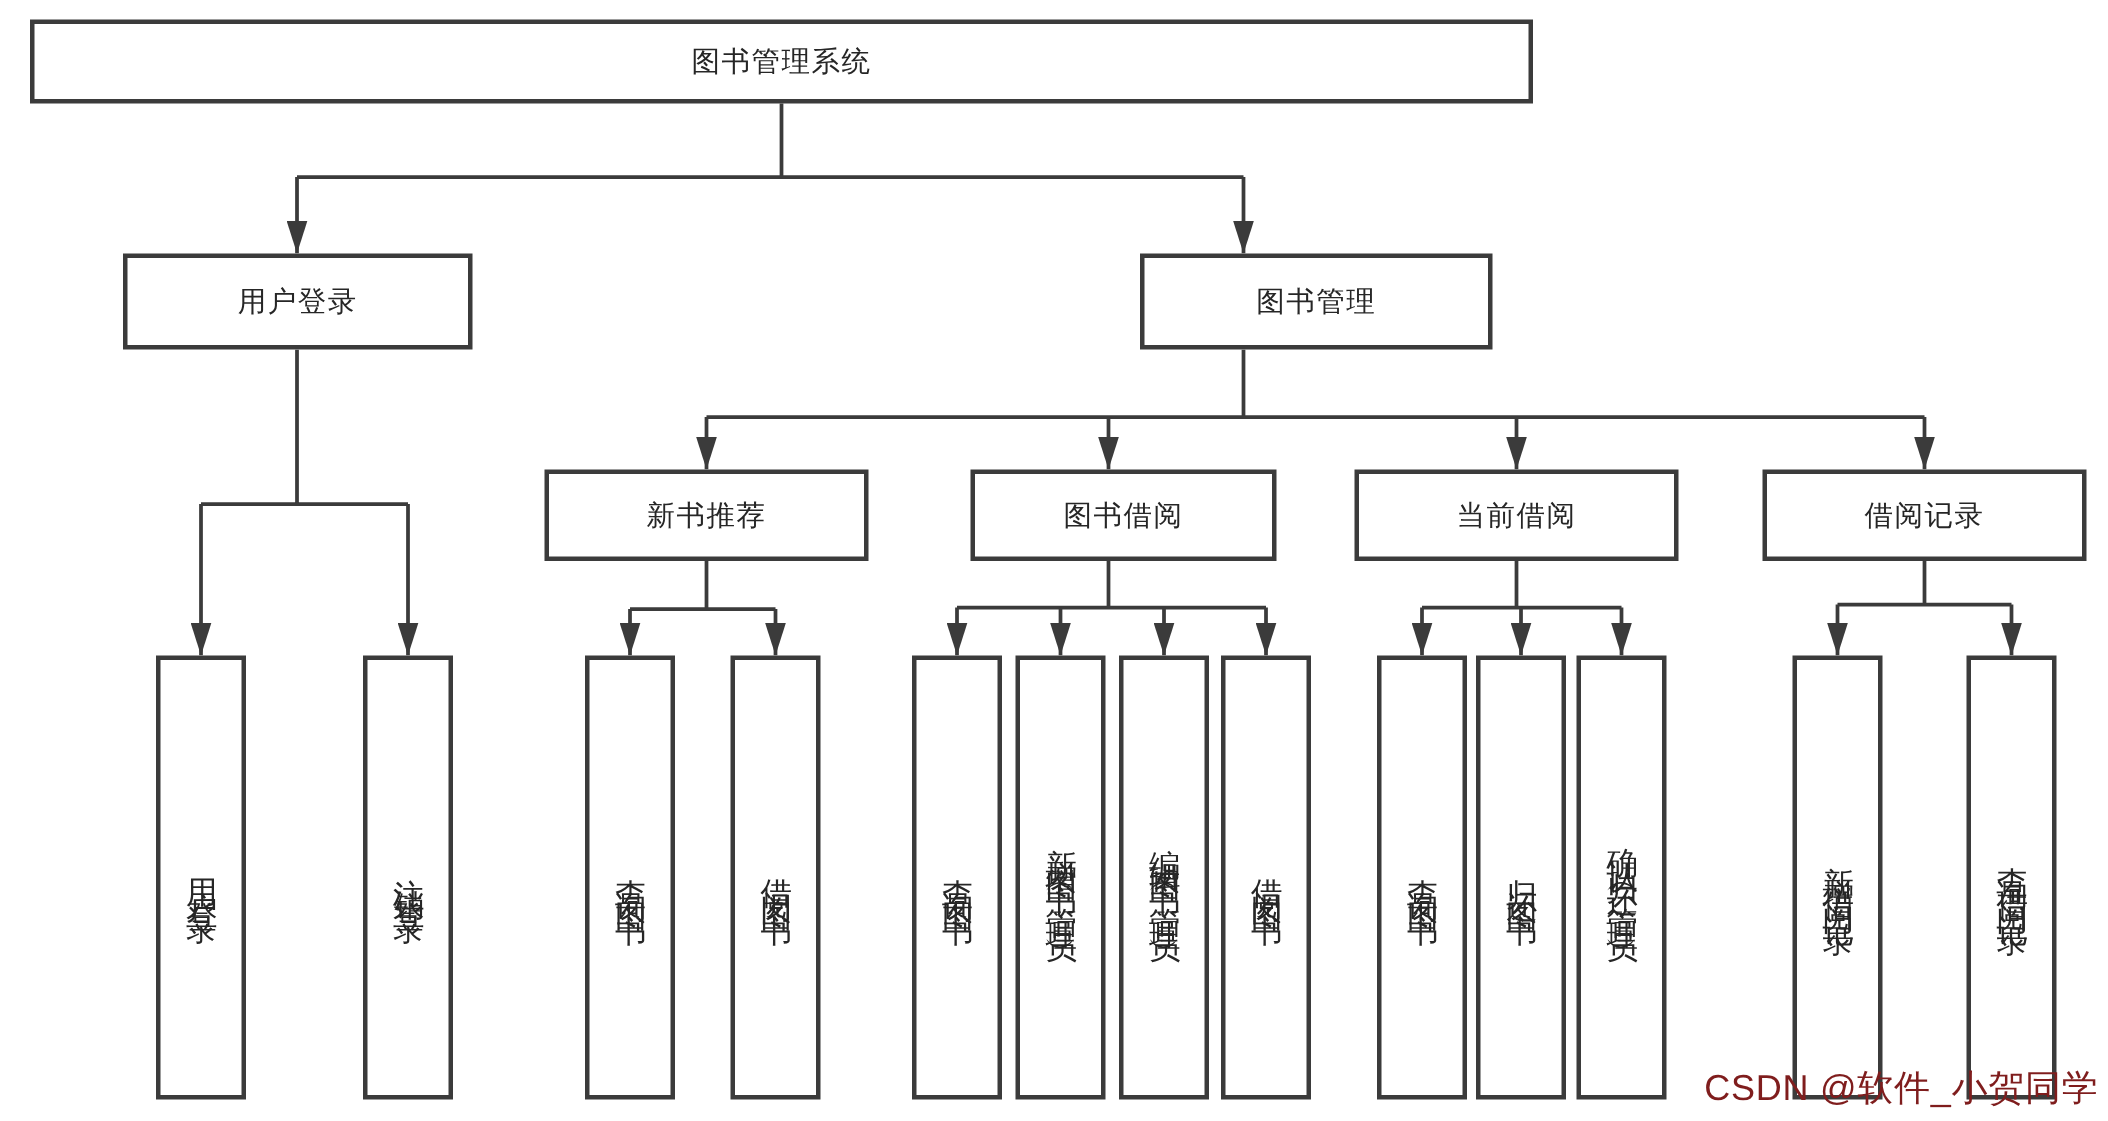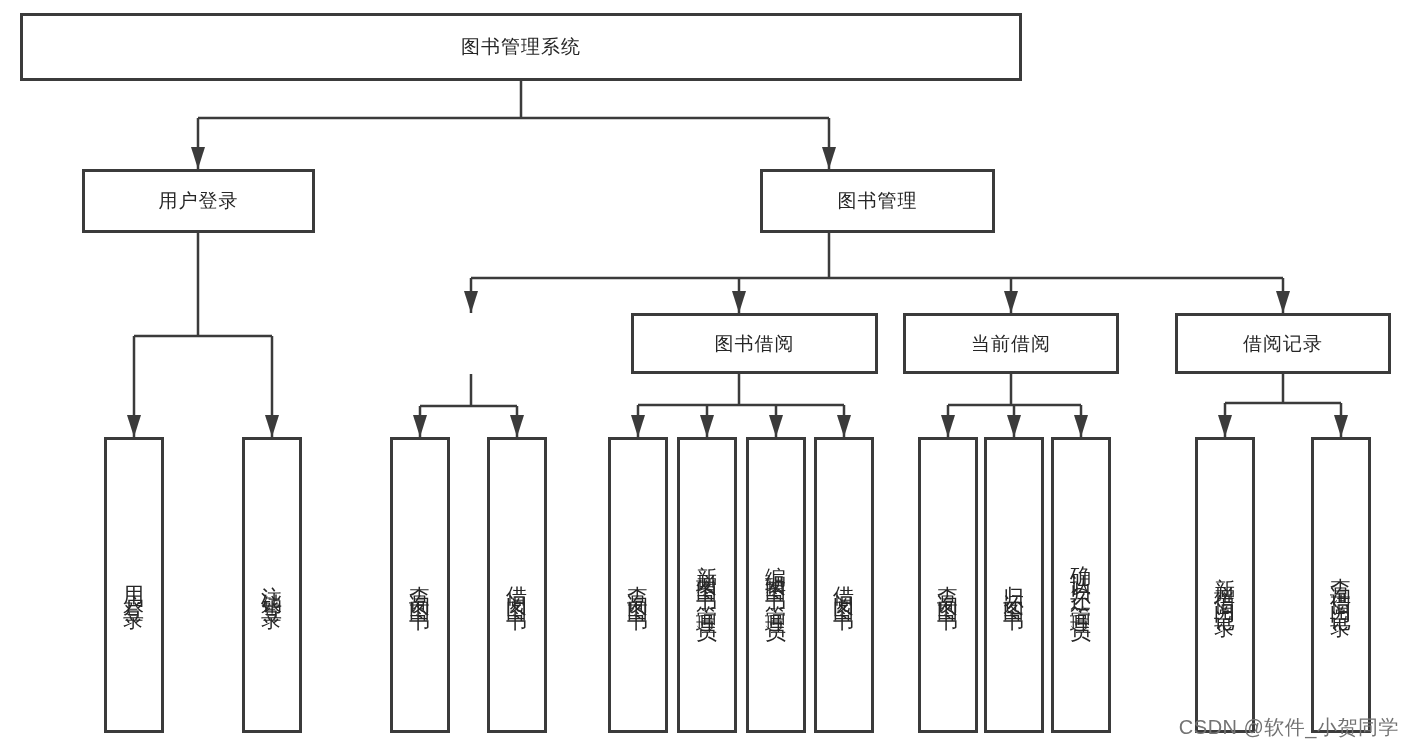--- a/index.html
+++ b/index.html
@@ -43,22 +43,22 @@
     text-orientation: mixed;
     font-size: 21px;
     letter-spacing: 8px;
     line-height: 1;
     color: #262626;
   }
   #watermark {
     position: absolute;
     right: 6px;
     bottom: 6px;
-    font-size: 20px;
-    color: #737373;
+    font-size: 24px;
+    color: #7f1d1d;
     letter-spacing: 0.5px;
     z-index: 5;
     margin-left: 32px;
   }
 </style>
 </head>
 <body>
 
 <div id="canvas">
 
@@ -98,26 +98,27 @@
       <line x1="948" y1="405" x2="948" y2="437" marker-end="url(#arw)"></line>
       <line x1="1014" y1="405" x2="1014" y2="437" marker-end="url(#arw)"></line>
       <line x1="1081" y1="405" x2="1081" y2="437" marker-end="url(#arw)"></line>
 
       <path d="M1283 374 V403 M1225 403 H1341"></path>
       <line x1="1225" y1="403" x2="1225" y2="437" marker-end="url(#arw)"></line>
       <line x1="1341" y1="403" x2="1341" y2="437" marker-end="url(#arw)"></line>
     </g>
   </svg>
 
-  <div class="node" style="left:20px; top:13px; width:1002px; height:68px;">图书管理系统</div>
+  <div class="node" style="left:20px; top:13px; width:1002px; height:56px;">图书管理系统</div>
 
   <div class="node" style="left:82px; top:169px; width:233px; height:64px;">用户登录</div>
   <div class="node" style="left:712px; top:169px; width:235px; height:64px;margin-left:48px;">图书管理</div>
 
-  <div class="node" style="left:631px; top:313px; width:247px; height:61px;">图书借阅</div>
+  <div class="node" style="left:363px; top:313px; width:216px; height:61px;">新书推荐</div>
+  <div class="node" style="left:647px; top:313px; width:204px; height:61px;">图书借阅</div>
   <div class="node" style="left:903px; top:313px; width:216px; height:61px;text-align:right;">当前借阅</div>
   <div class="node" style="left:1175px; top:313px; width:216px; height:61px;">借阅记录</div>
 
   <div class="node node--leaf" style="left:104px; top:437px; width:60px; height:296px;">
     <span class="v-label">用户登录</span>
   </div>
   <div class="node node--leaf" style="left:242px; top:437px; width:60px; height:296px;">
     <span class="v-label">注销登录</span>
   </div>
 

